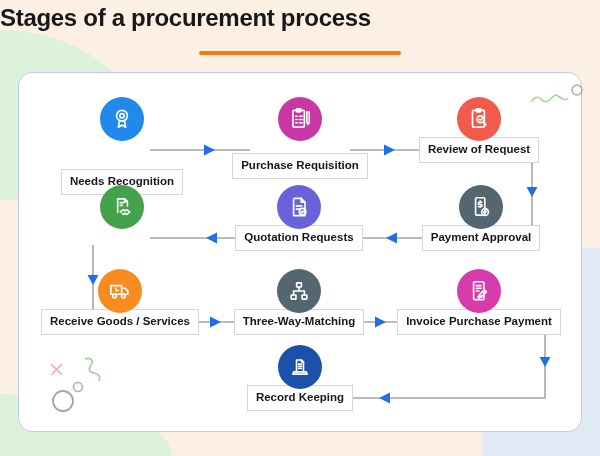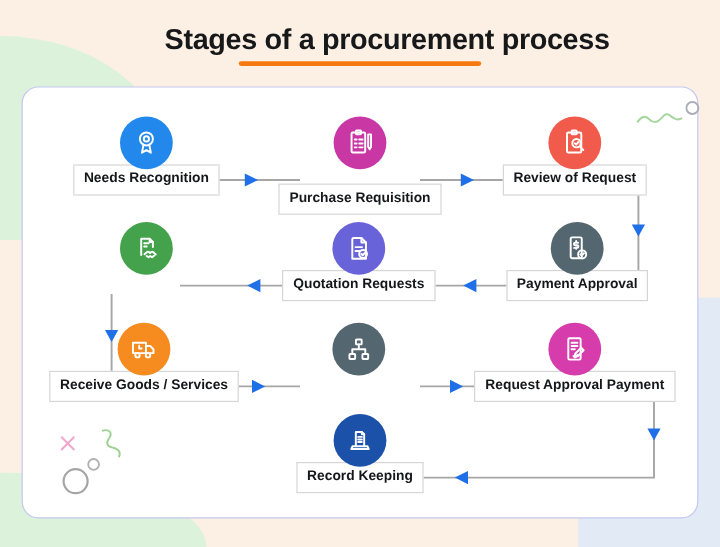--- a/index.html
+++ b/index.html
@@ -9,40 +9,40 @@
     font-family:"Liberation Sans", sans-serif;
   }
   
   .bg-green-top{position:absolute;left:0;top:30px;width:140px;height:170px;
     background:#dcf2da;border-top-right-radius:140px 105px;z-index:0;}
   .bg-green-bottom{position:absolute;left:0;bottom:0;width:172px;height:62px;
     background:#dcf2da;border-top-right-radius:172px 62px;z-index:0;}
   .bg-blue-rect{position:absolute;right:0;bottom:0;width:118px;height:208px;
     background:#e2eaf6;z-index:0;}
   
-  .title{position:absolute;top:20px;left:0;width:508px;text-align:right;
+  .title{position:absolute;top:4px;left:0;width:508px;text-align:left;
     font-size:24px;font-weight:bold;letter-spacing:-0.3px;color:#17181a;z-index:2;}
   .title-underline{position:absolute;top:51px;left:199px;width:202px;height:4px;
     border-radius:2px;z-index:2;}
   
   .card{position:absolute;left:18px;top:72px;width:564px;height:360px;
     background:#ffffff;border:1.5px solid #c5c8f0;border-radius:14px;
     box-sizing:border-box;z-index:1;}
   
   .overlay{position:absolute;left:0;top:0;width:600px;height:456px;z-index:2;pointer-events:none;}
   
   .stage{position:absolute;width:220px;display:flex;flex-direction:column;align-items:center;z-index:3;}
   .stage-circle{width:44px;height:44px;border-radius:50%;display:flex;
     align-items:center;justify-content:center;z-index:2;}
   .stage-circle svg{width:26px;height:26px;}
   .stage-box{margin-top:-4px;background:#ffffff;border:1px solid #d6d6d6;
     padding:5px 8px;font-size:11.5px;font-weight:bold;color:#15171a;
     white-space:nowrap;z-index:1;line-height:1.2;}
   
-  .pos-r1c1{left:12px;top:97px;}   
+  .pos-r1c1{left:12px;top:97px;gap:32px;}   
   .pos-r1c2{left:190px;top:97px;gap:16px;}
   .pos-r1c3{left:369px;top:97px;}
   .pos-r2c3{left:371px;top:185px;}
   .pos-r2c2{left:189px;top:185px;}
   .pos-r2c1{left:12px;top:185px;}
   .pos-r3c1{left:10px;top:269px;justify-content:center;}
   .pos-r3c2{left:189px;top:269px;}
   .pos-r3c3{left:369px;top:269px;}
   .pos-r4c2{left:190px;top:345px;justify-content:flex-end;}
   .icon-stroke{fill:none;stroke:#ffffff;stroke-width:1.5;stroke-linecap:round;stroke-linejoin:round;}
@@ -181,32 +181,33 @@
 
 <div class="stage pos-r3c2">
   <div class="stage-circle" style="background-color: rgb(84, 102, 111);">
     <svg viewBox="0 0 24 24" class="icon-stroke">
         <rect x="9.8" y="4.5" width="4.4" height="3.8" rx="0.5"></rect>
         <rect x="4.8" y="15.7" width="4.4" height="3.8" rx="0.5"></rect>
         <rect x="14.8" y="15.7" width="4.4" height="3.8" rx="0.5"></rect>
         <path d="M12 8.3V12M7 15.7V12h10v3.7"></path>
       </svg>
   </div>
+  <div class="stage-box">Three-Way-Matching</div>
 </div>
 
 <div class="stage pos-r3c3">
   <div class="stage-circle" style="background-color: rgb(214, 60, 171);">
     <svg viewBox="0 0 24 24" class="icon-stroke">
         <rect x="7" y="3.5" width="9.5" height="16.5" rx="1"></rect>
         <path d="M9.5 7h4.5M9.5 9.5h4.5M9.5 12h2.5"></path>
         <path d="M16.9 10.9l1.9 1.9-4.6 4.6-2.4.5.5-2.4z"></path>
         <path d="M11 17.2l1.2 1.2 2-2.2"></path>
       </svg>
   </div>
-  <div class="stage-box">Request Approval Payment</div>
+  <div class="stage-box">Invoice Purchase Payment</div>
 </div>
 
 <div class="stage pos-r4c2">
   <div class="stage-circle" style="background-color: rgb(28, 81, 169);">
     <svg viewBox="0 0 24 24" class="icon-stroke">
         <path d="M8.8 16.5V5.5h4.6l1.8 1.8v9.2"></path>
         <path d="M13.4 5.5v1.8h1.8"></path>
         <path d="M10.6 9.3h2.8M10.6 11.3h2.8M10.6 13.3h2.8"></path>
         <path d="M6.3 16.5h11.4M5.3 18.6l1-2.1m12.4 2.1l-1-2.1M5.3 18.6h13.4"></path>
       </svg>

